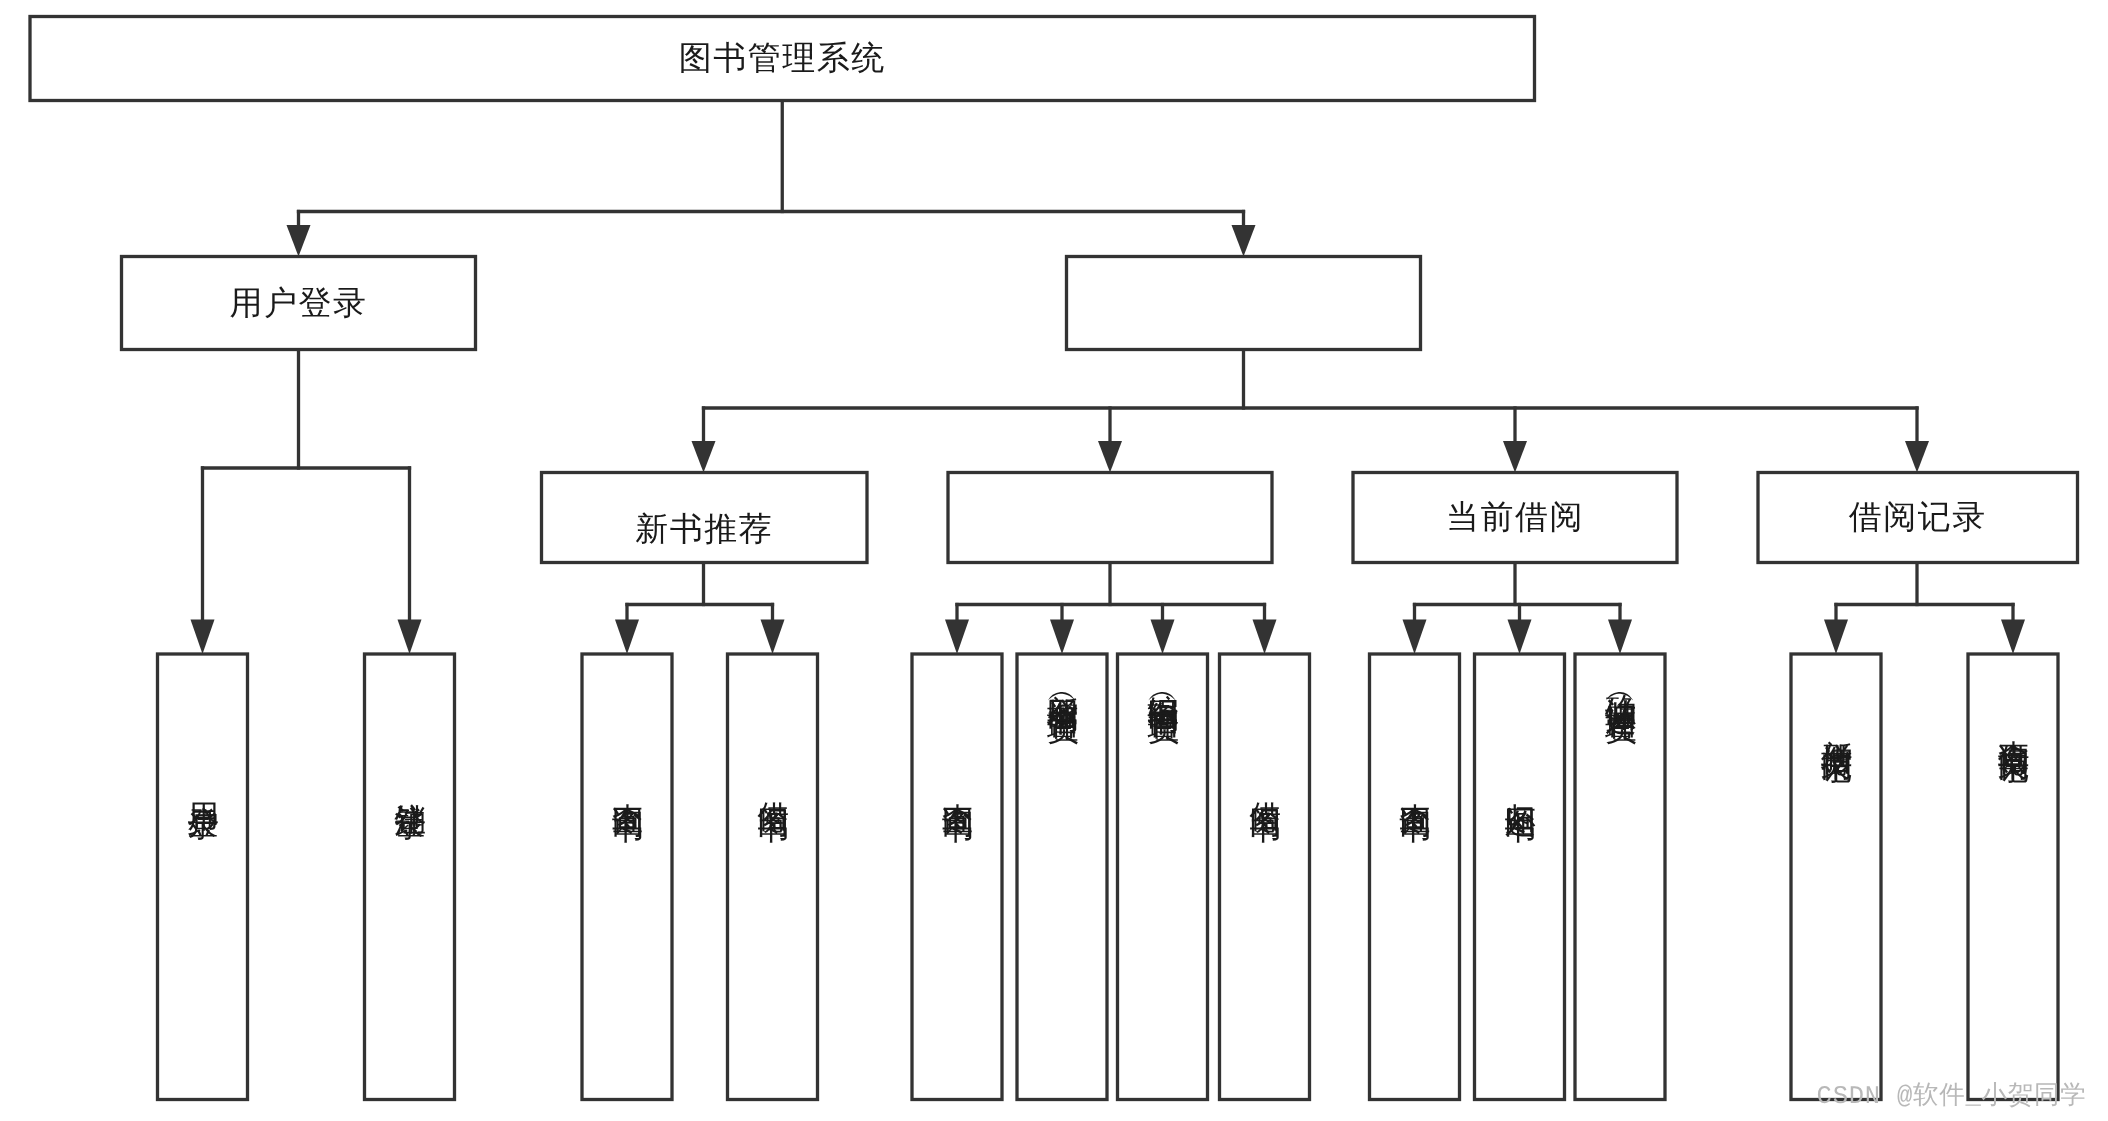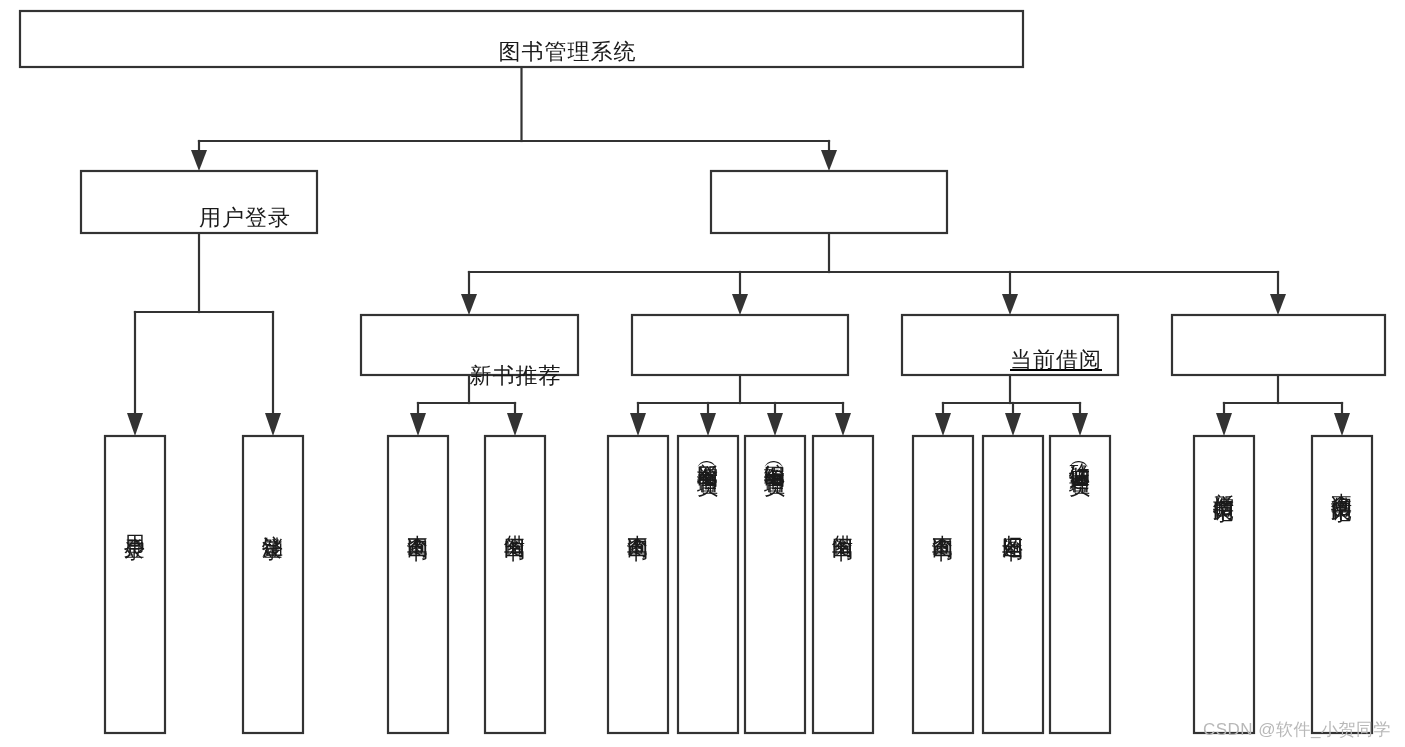--- a/index.html
+++ b/index.html
@@ -55,37 +55,36 @@
     font-family: "Liberation Sans", "DejaVu Sans", sans-serif;
     font-size: 21px;
     line-height: 1;
     color: #1a1a1a;
     letter-spacing: 2px;
     white-space: nowrap;
   }
   .hlabel-wrap {
     position: absolute;
     display: flex;
-    align-items: flex-end;
+    align-items: center;
     justify-content: center;
     pointer-events: none;
-    padding-left: 46px;
   }
   .hlabel-text {
     font-family: "Liberation Sans", "DejaVu Sans", sans-serif;
     font-size: 22px;
     color: #1a1a1a;
     letter-spacing: 1px;
     white-space: nowrap;
   }
   #watermark {
     position: absolute;
     right: 14px;
     bottom: 6px;
-    font-family: Liberation Sans, sans-serif;
+    font-family: Liberation Mono, monospace;
     font-size: 17px;
     color: #b8b8b8;
     letter-spacing: 0.5px;
     white-space: nowrap;
   }
 </style>
 </head>
 <body>
 
 <div id="diagram-root">
@@ -185,22 +184,25 @@
     <span class="hlabel-text">图书管理系统</span>
   </div>
 
   <div class="hlabel-wrap" style="left:81px; top:171px; width:236px; height:62px;">
     <span class="hlabel-text">用户登录</span>
   </div>
 
   <div class="hlabel-wrap" style="left:361px; top:315px; width:217px; height:76px;">
     <span class="hlabel-text">新书推荐</span>
   </div>
-  <div class="hlabel-wrap" style="left:902px; top:315px; width:216px; height:60px;text-decoration:underline;">
+  <div class="hlabel-wrap" style="left:902px; top:315px; width:216px; height:60px;">
     <span class="hlabel-text">当前借阅</span>
+  </div>
+  <div class="hlabel-wrap" style="left:1172px; top:315px; width:213px; height:60px;">
+    <span class="hlabel-text">借阅记录</span>
   </div>
 
   <div class="vlabel-wrap" style="left:105px; top:436px; width:60px; height:297px;">
     <span class="vlabel-text" style="margin-top:82px;">用户登录</span>
   </div>
   <div class="vlabel-wrap" style="left:243px; top:436px; width:60px; height:297px;">
     <span class="vlabel-text" style="margin-top:82px;">注销登录</span>
   </div>
   <div class="vlabel-wrap" style="left:388px; top:436px; width:60px; height:297px;">
     <span class="vlabel-text" style="margin-top:82px;">查询图书</span>

